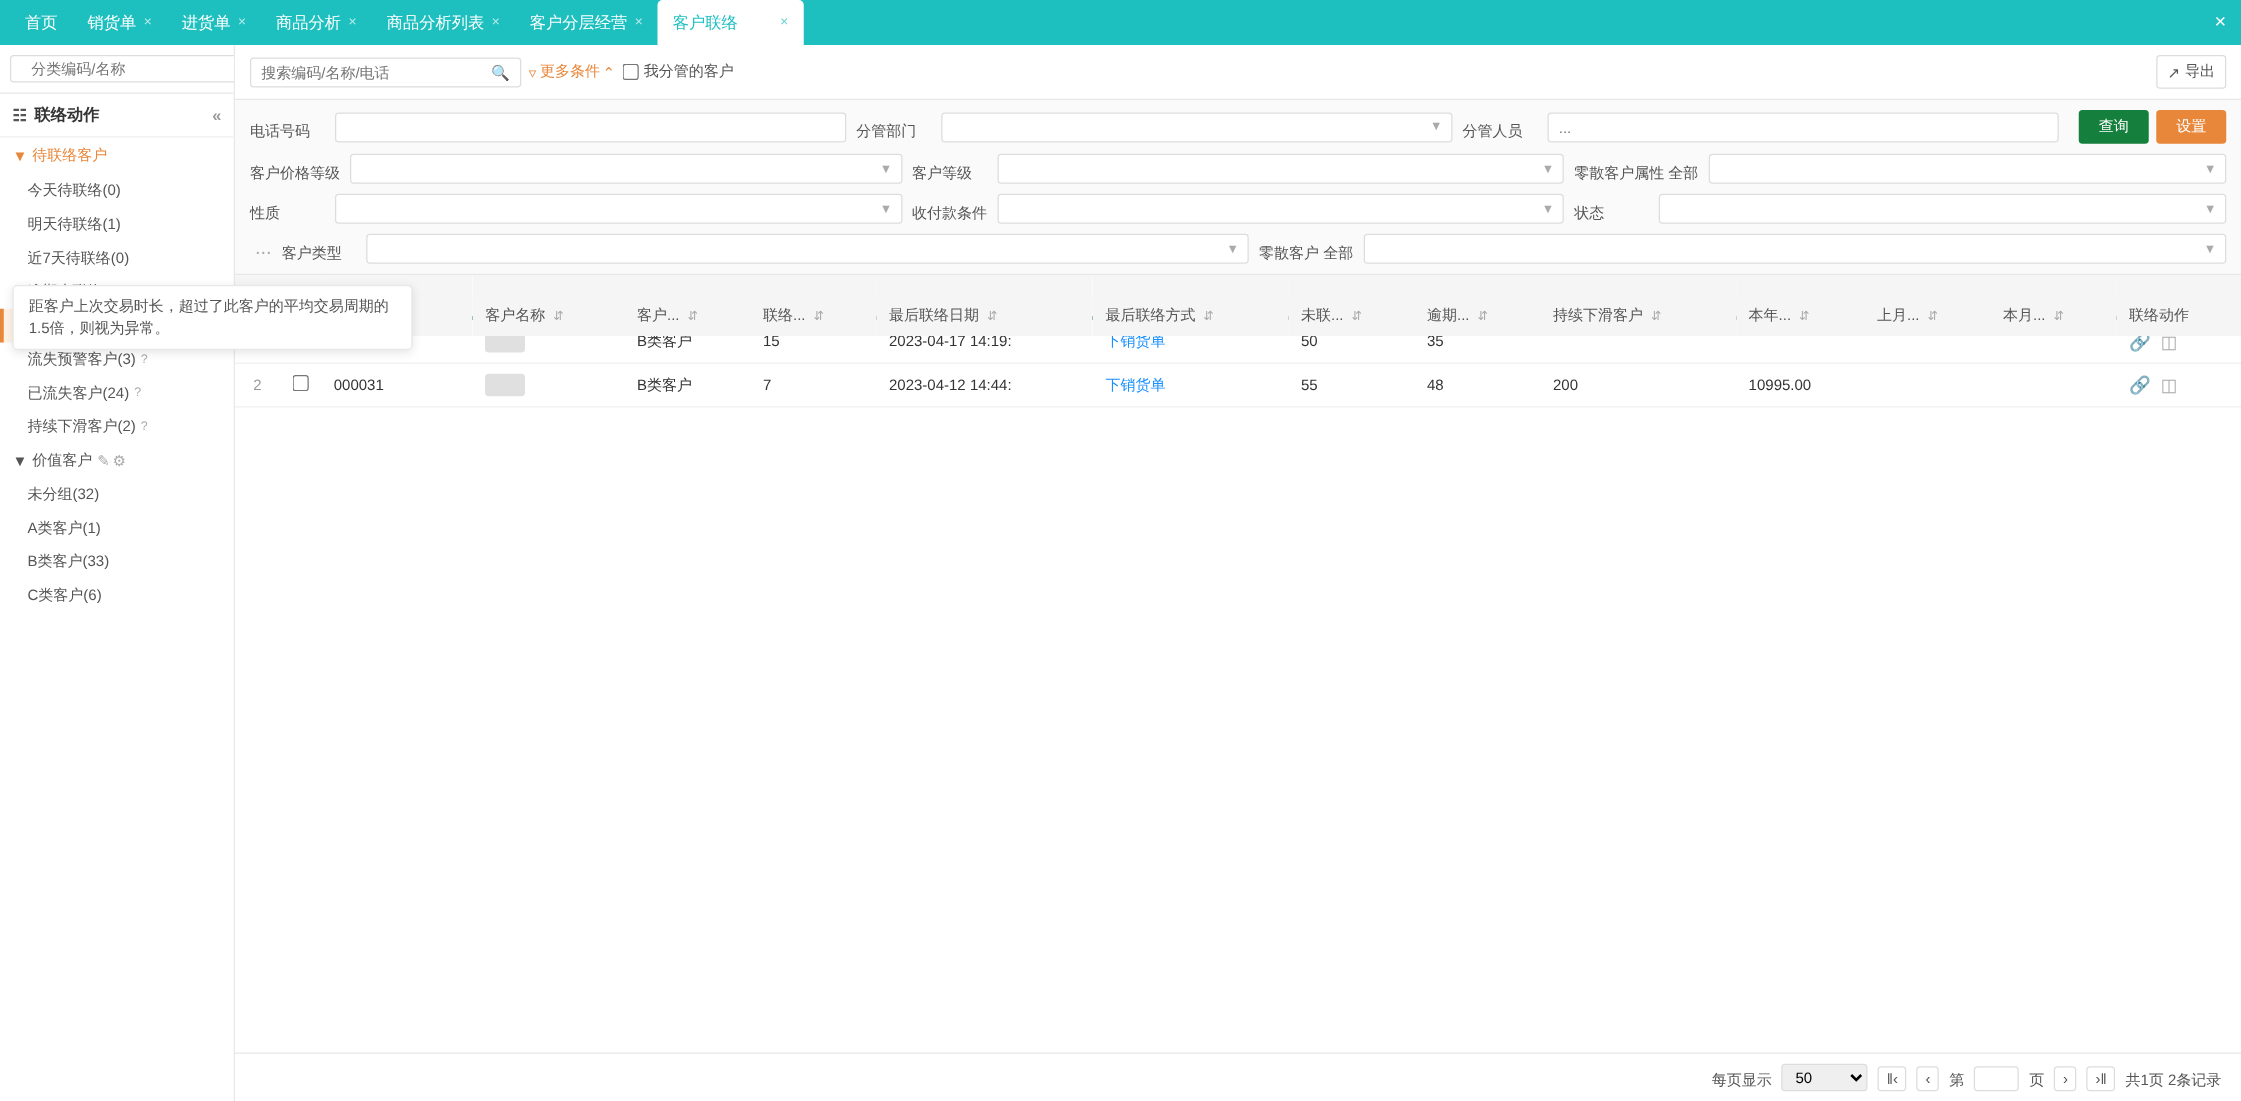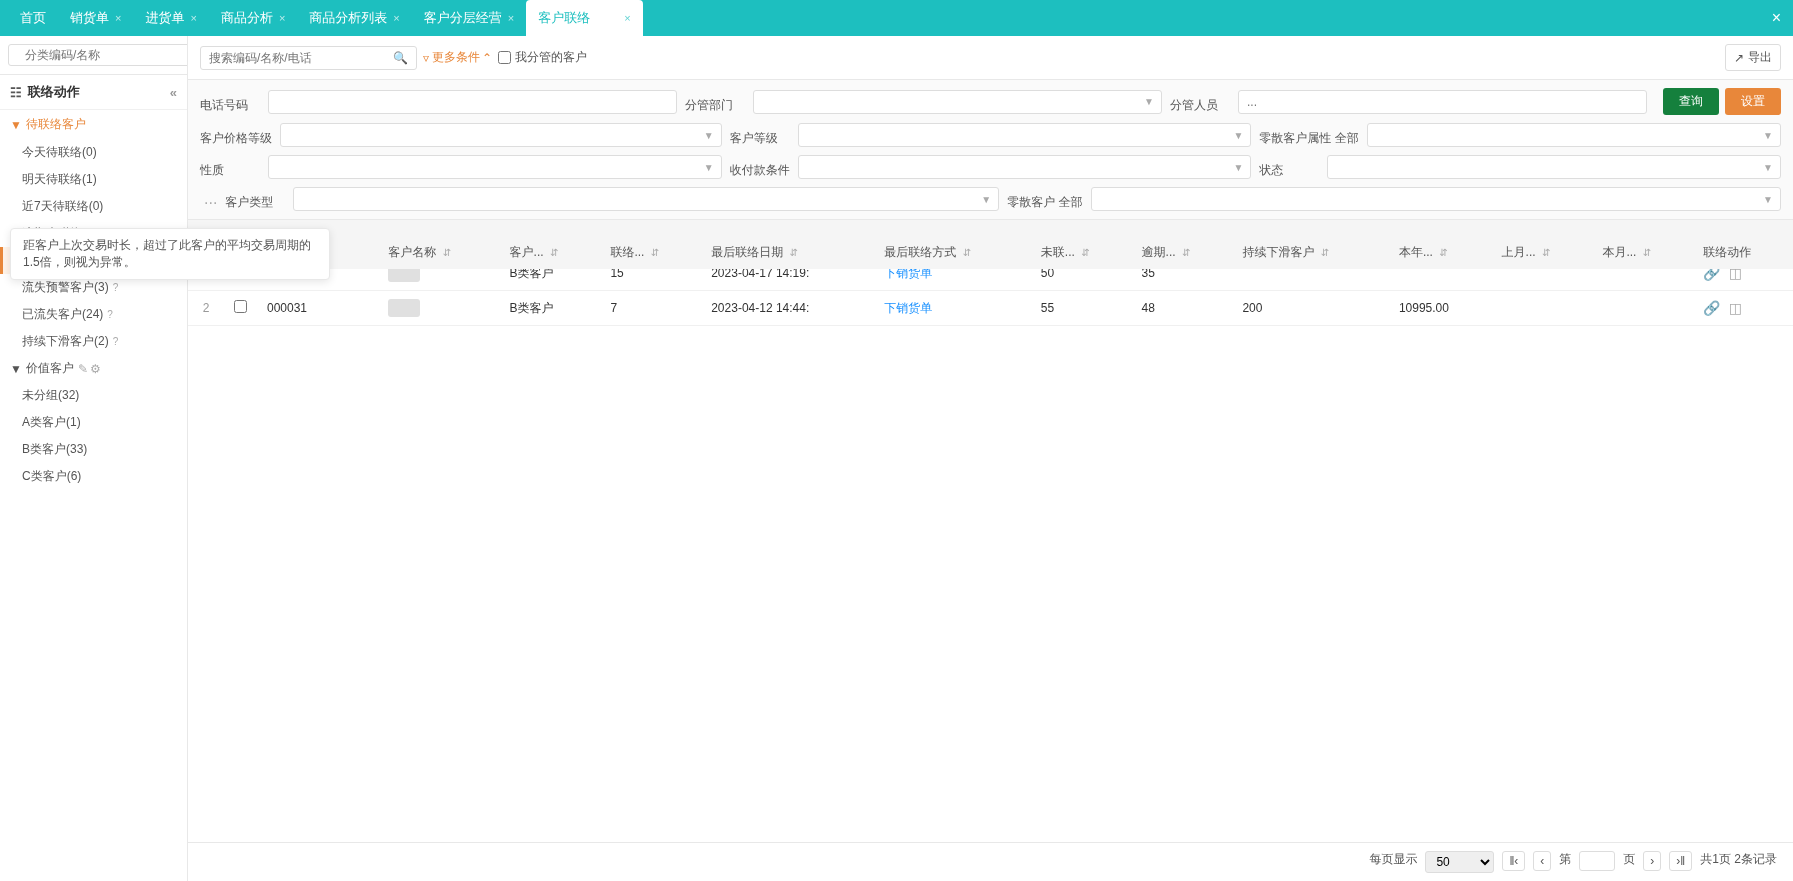--- a/index.html
+++ b/index.html
@@ -123,21 +123,21 @@
     tbody tr { background: #fff; }
     tbody td {
       padding: 8px 10px; border-bottom: 1px solid #f0f0f0; color: #333; white-space: nowrap;
     }
     .link-text { color: #1890ff; cursor: pointer; }
     .action-icons { display: flex; gap: 8px; align-items: center; }
     .action-icon { color: #aaa; cursor: pointer; font-size: 14px; }
 
     
     .pagination {
-      display: flex; align-items: flex-start; justify-content: flex-end; padding: 8px 16px; border-top: 1px solid #e8e8e8; background: #fff; gap: 8px;
+      display: flex; align-items: flex-end; justify-content: flex-end; padding: 8px 16px; border-top: 1px solid #e8e8e8; background: #fff; gap: 8px;
     }
     .pagination-label { color: #555; font-size: 12px; }
     .pagination-select { border: 1px solid #ddd; border-radius: 3px; padding: 2px 20px 2px 6px; font-size: 12px; outline: none; }
     .pagination-btn { border: 1px solid #ddd; background: #fff; border-radius: 3px; padding: 2px 6px; cursor: pointer; color: #555; font-size: 12px; }
     .pagination-btn:disabled { color: #ccc; cursor: default; }
     .pagination-input { border: 1px solid #ddd; border-radius: 3px; padding: 2px 6px; font-size: 12px; width: 36px; text-align: center; outline: none; }
     .pagination-total { color: #555; font-size: 12px; }
 
     
     .tooltip-box {

